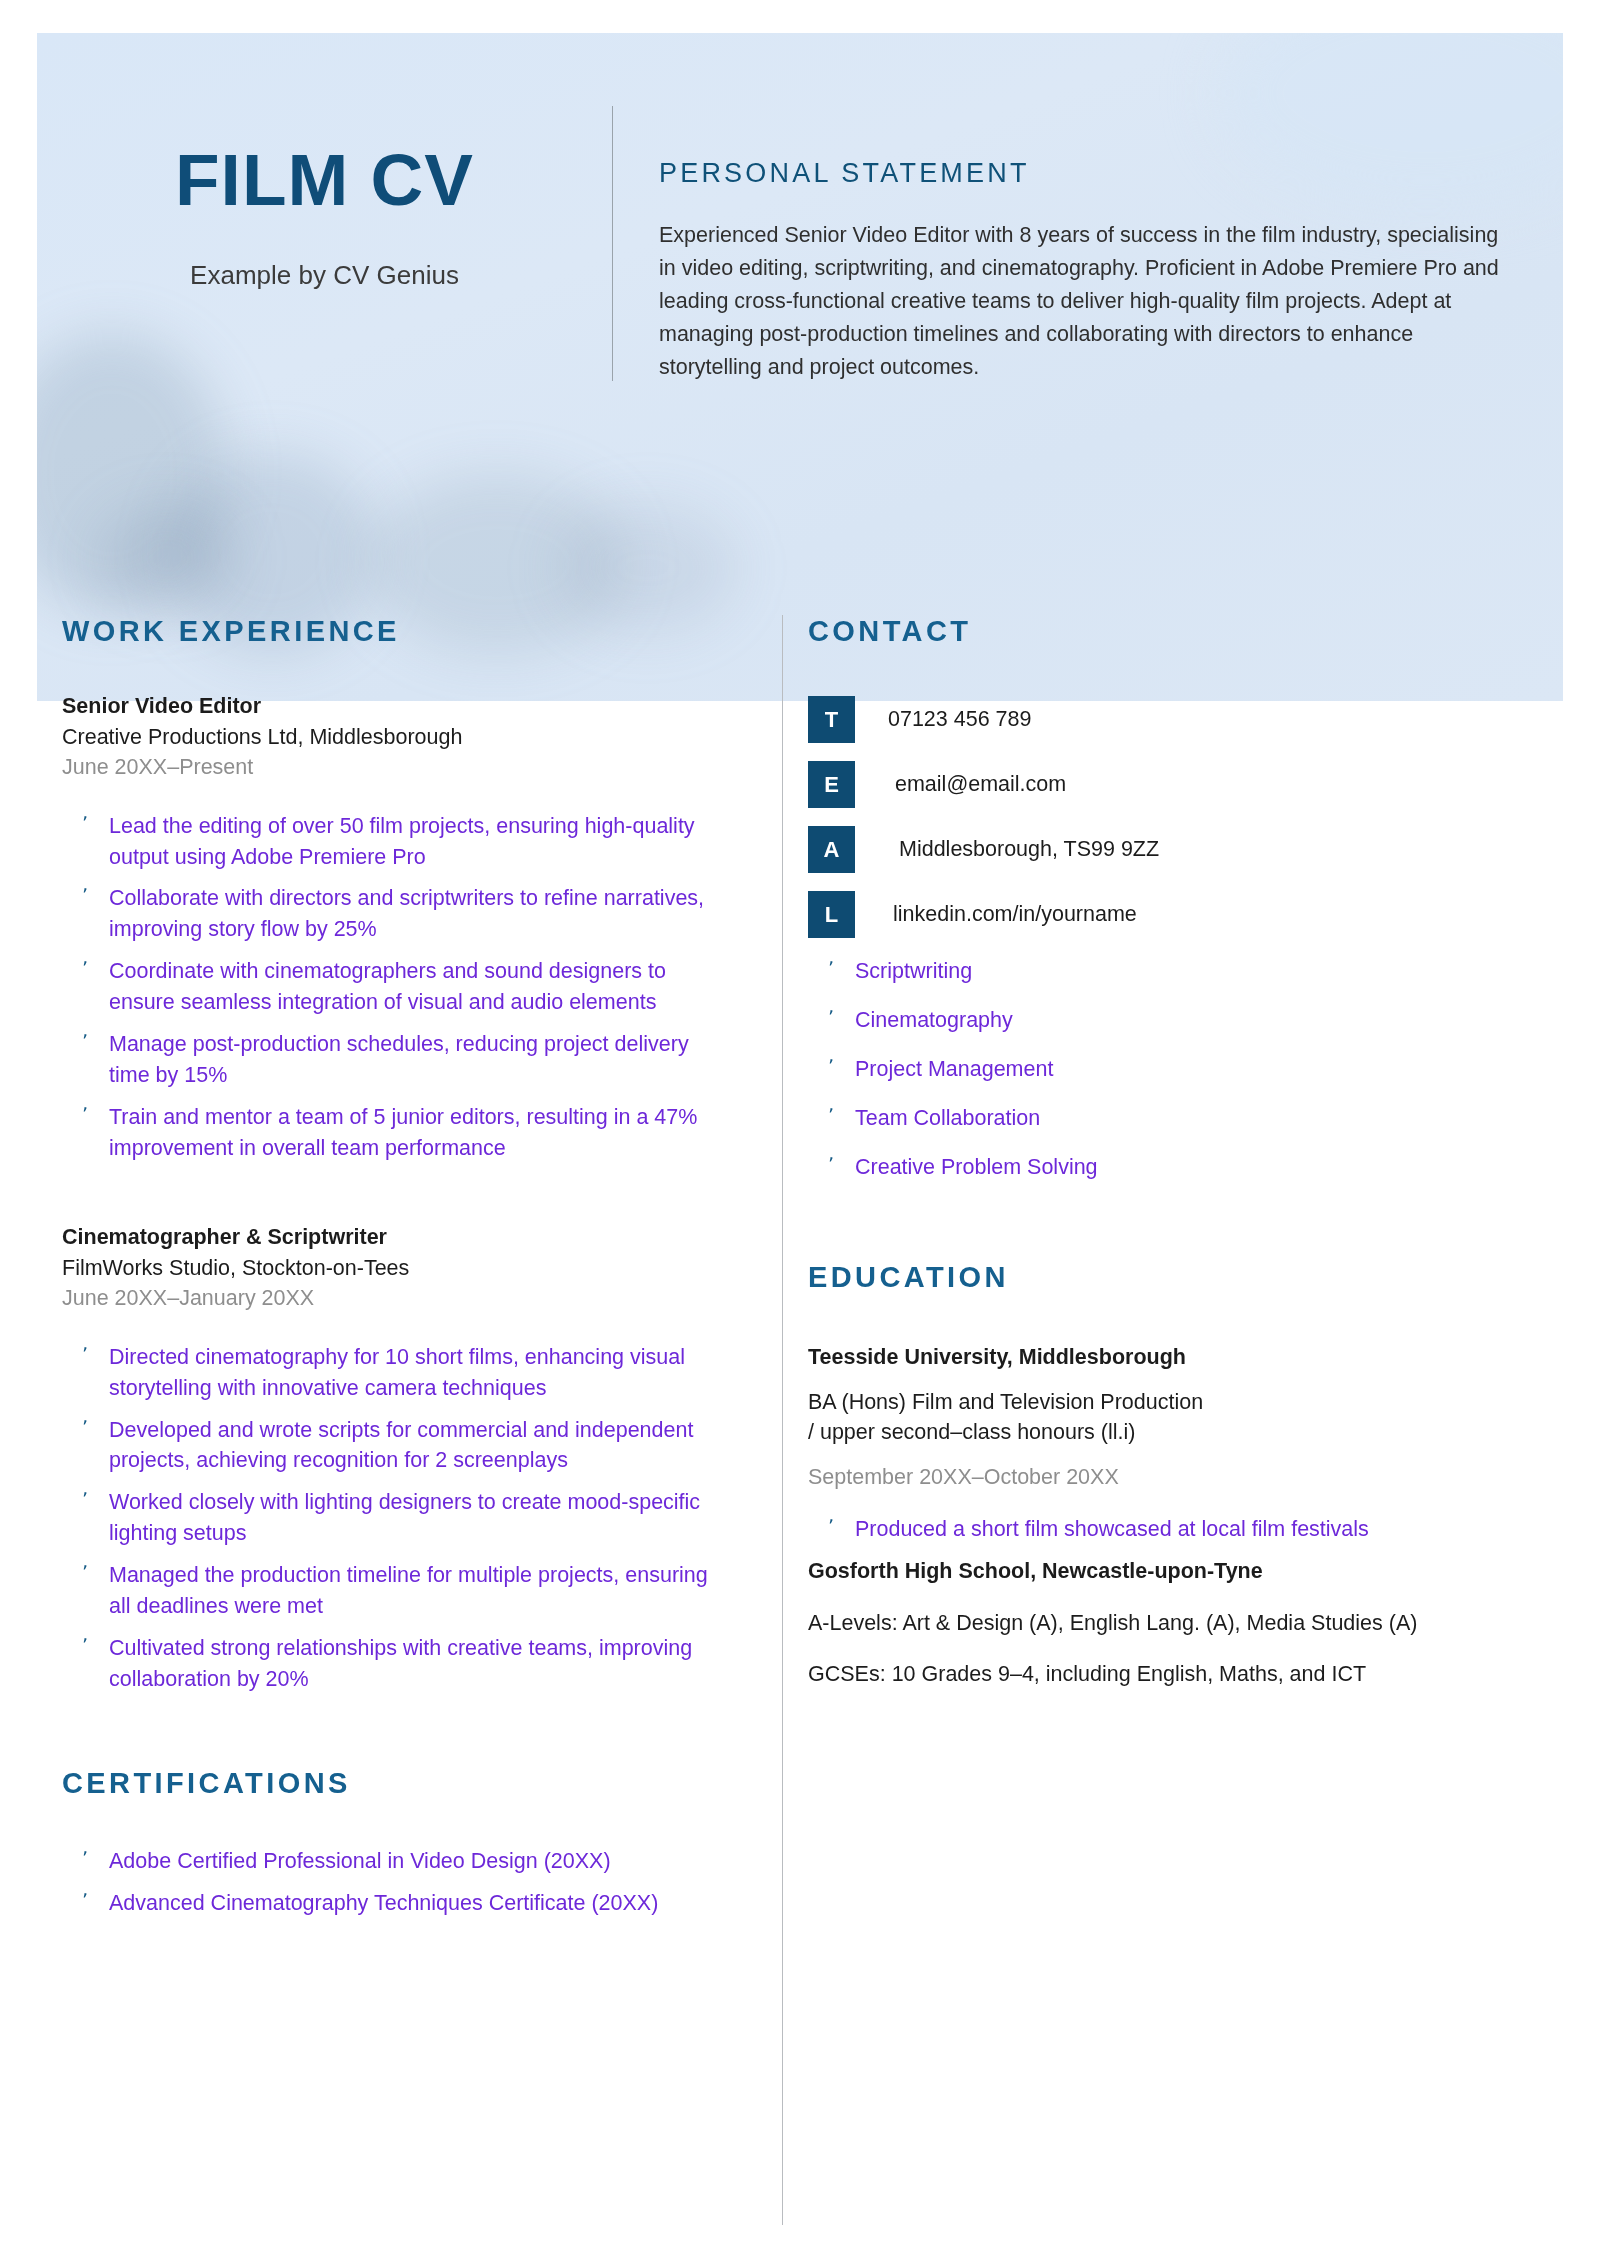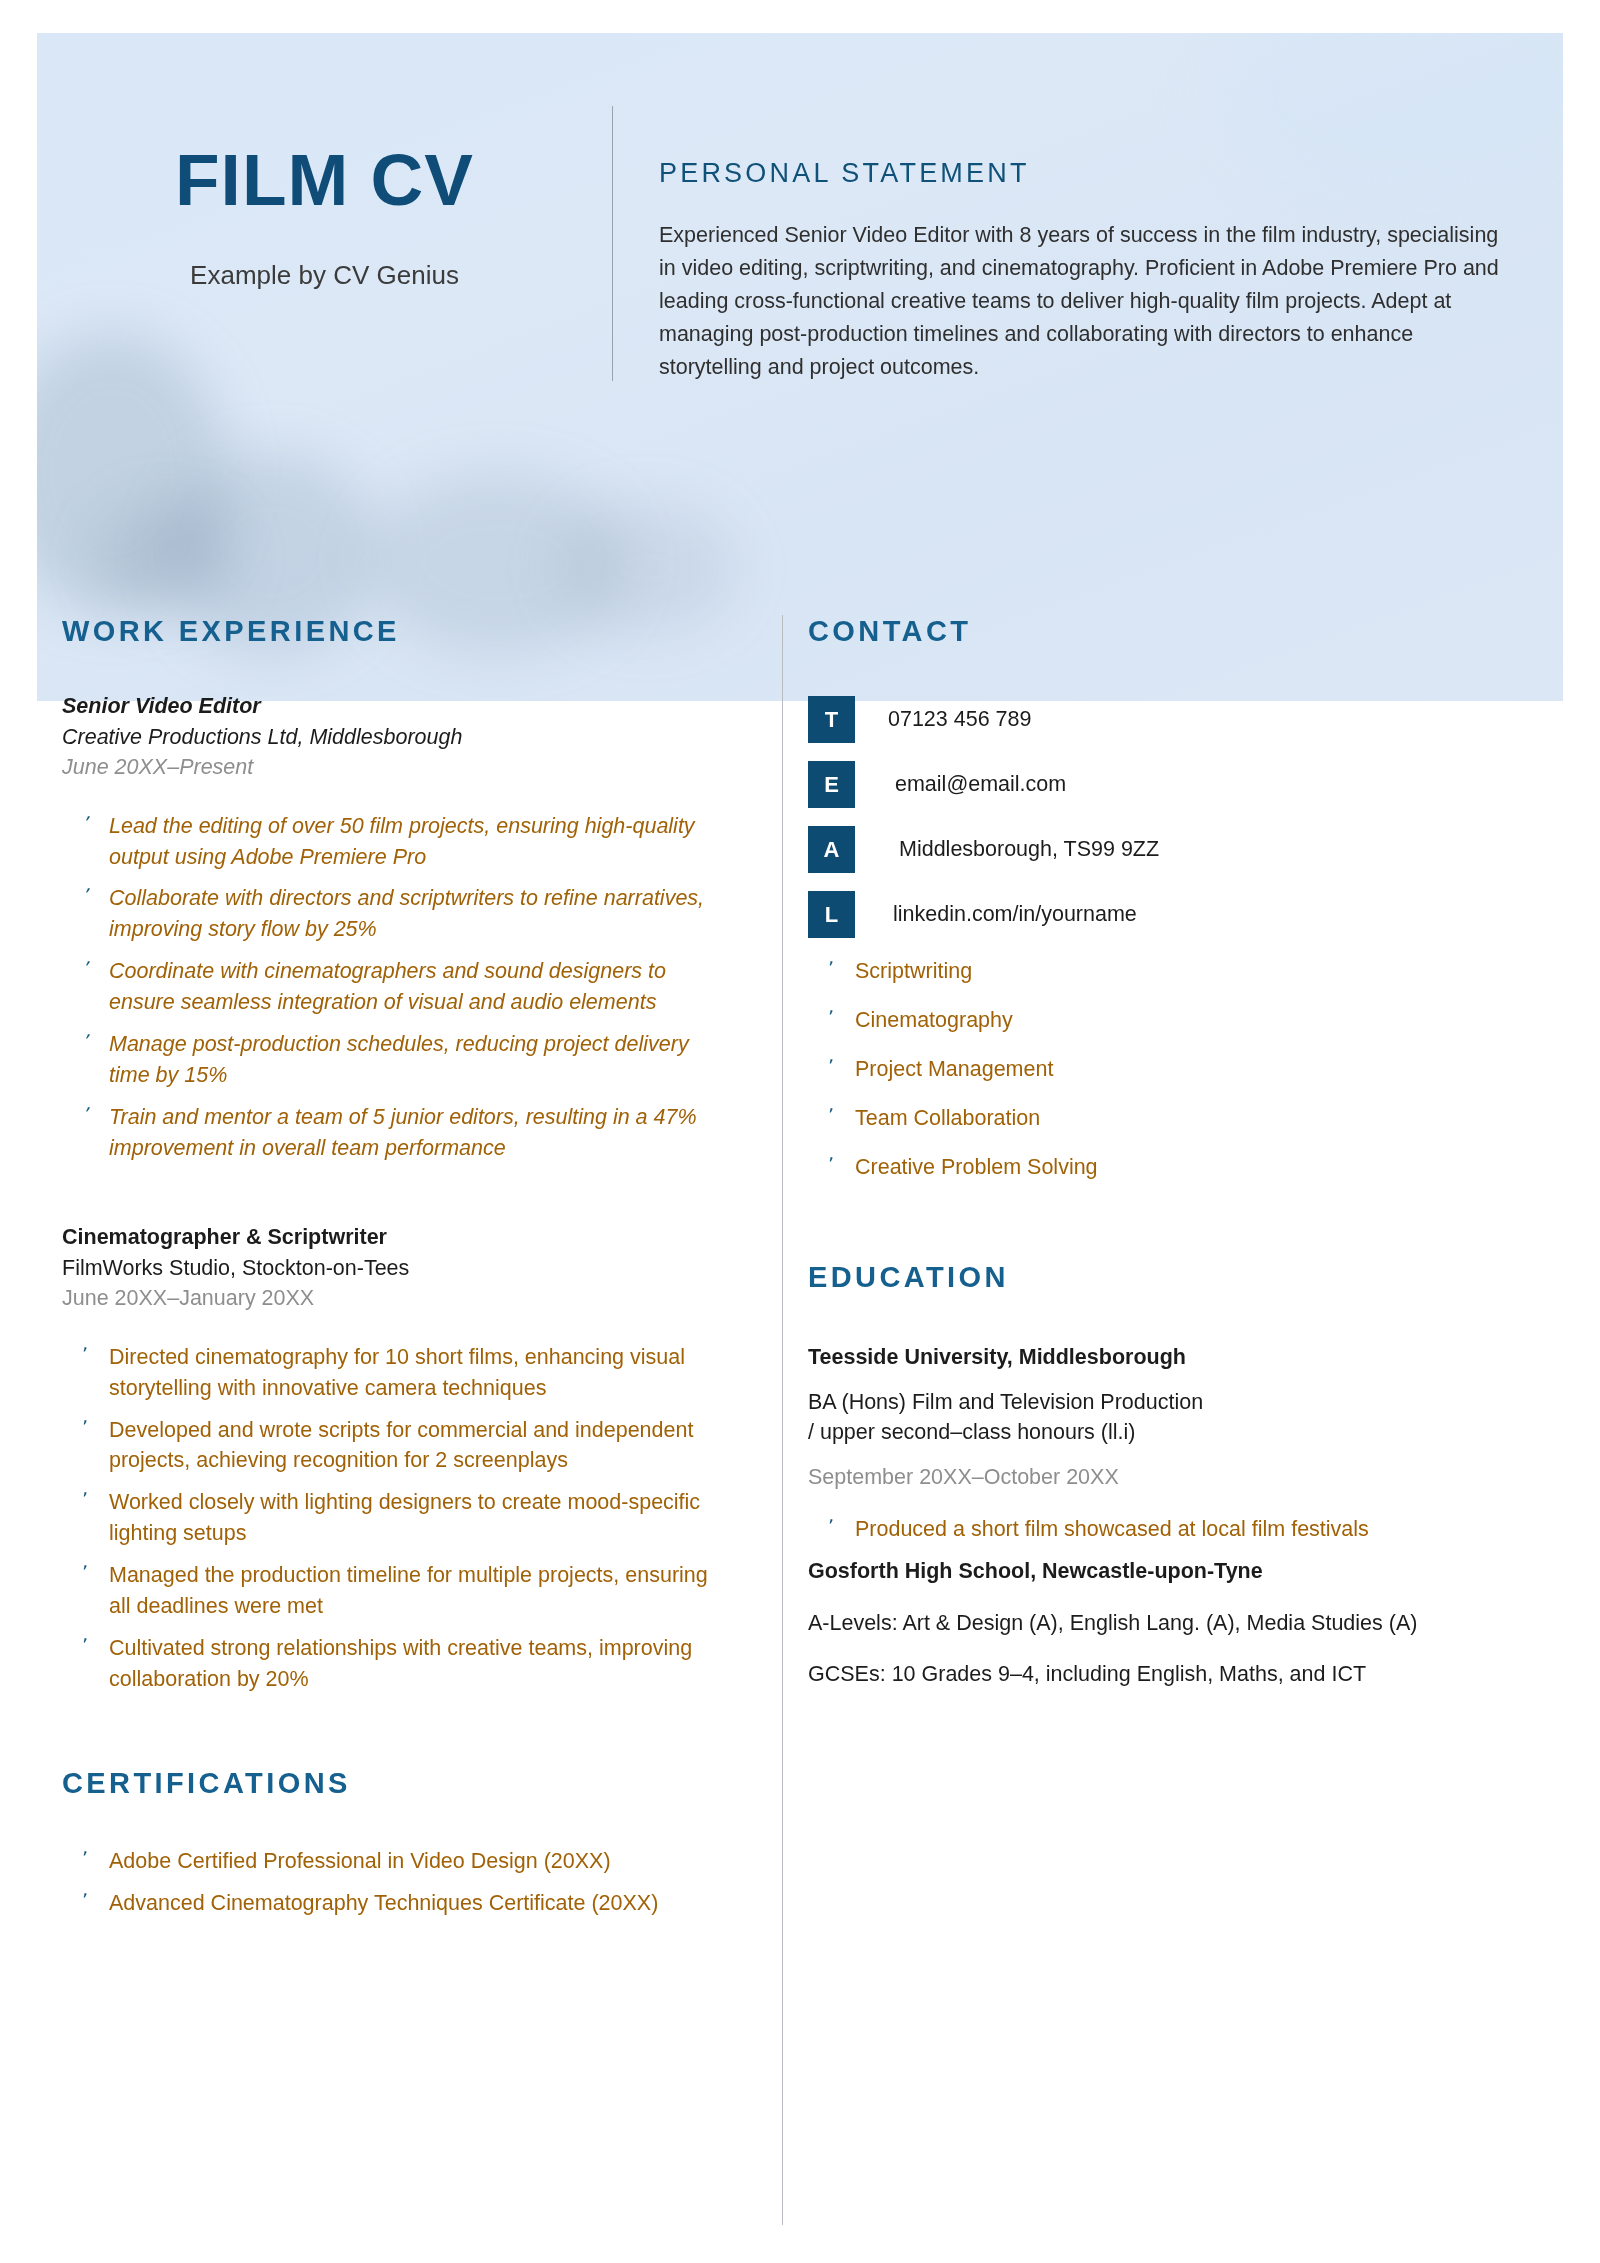--- a/index.html
+++ b/index.html
@@ -163,21 +163,21 @@
     list-style: none;
     margin: 0;
     padding: 0;
   }
   ul.bullets li {
     position: relative;
     padding-left: 47px;
     margin-bottom: 11px;
     font-size: 21.5px;
     line-height: 1.44;
-    color: #a16207;
+    color: #6d28d9;
   }
   ul.bullets li::before {
     content: "\0066C";
     position: absolute;
     left: 20px;
     top: -1px;
     font-size: 19px;
     color: #145a85;
   }
 
@@ -257,21 +257,21 @@
 
   <div id="body-wrap">
 
     <div id="col-divider"></div>
 
     <div id="col-left">
 
       <div class="section-heading" style="margin-bottom:43px;">WORK EXPERIENCE</div>
 
       <div id="jobs-container">
-          <div style="margin-top: 16px; font-style: italic;">
+          <div style="margin-top: 16px;">
             <div class="job-title">Senior Video Editor</div>
             <div class="job-company">Creative Productions Ltd, Middlesborough</div>
             <div class="job-dates">June 20XX–Present</div>
             <ul class="bullets " style="margin-top: 28px;">
               <li>Lead the editing of over 50 film projects, ensuring high-quality output using Adobe Premiere Pro</li>
               <li>Collaborate with directors and scriptwriters to refine narratives, improving story flow by 25%</li>
               <li>Coordinate with cinematographers and sound designers to ensure seamless integration of visual and audio elements</li>
               <li>Manage post-production schedules, reducing project delivery time by 15%</li>
               <li>Train and mentor a team of 5 junior editors, resulting in a 47% improvement in overall team performance</li>
             </ul>

